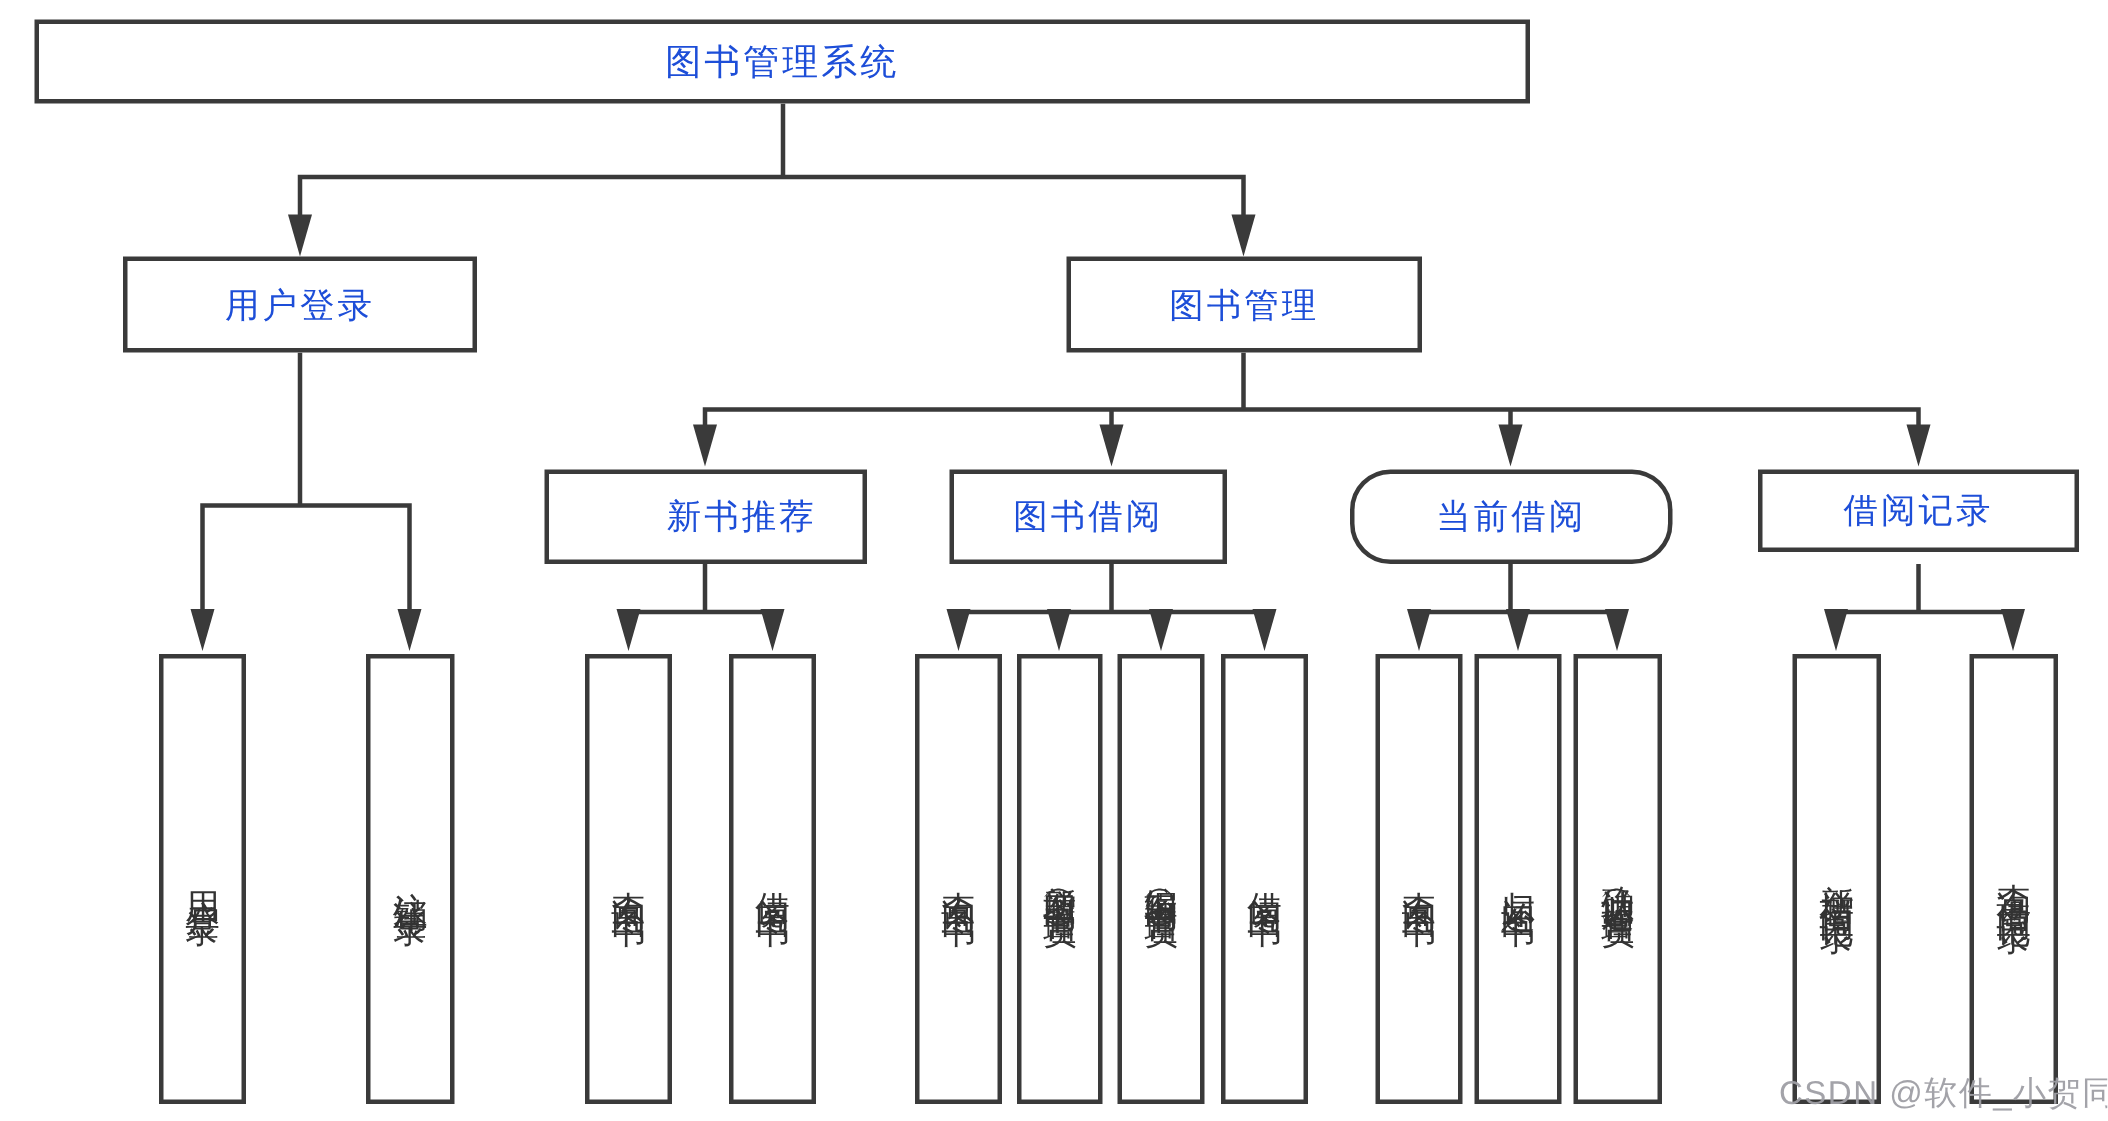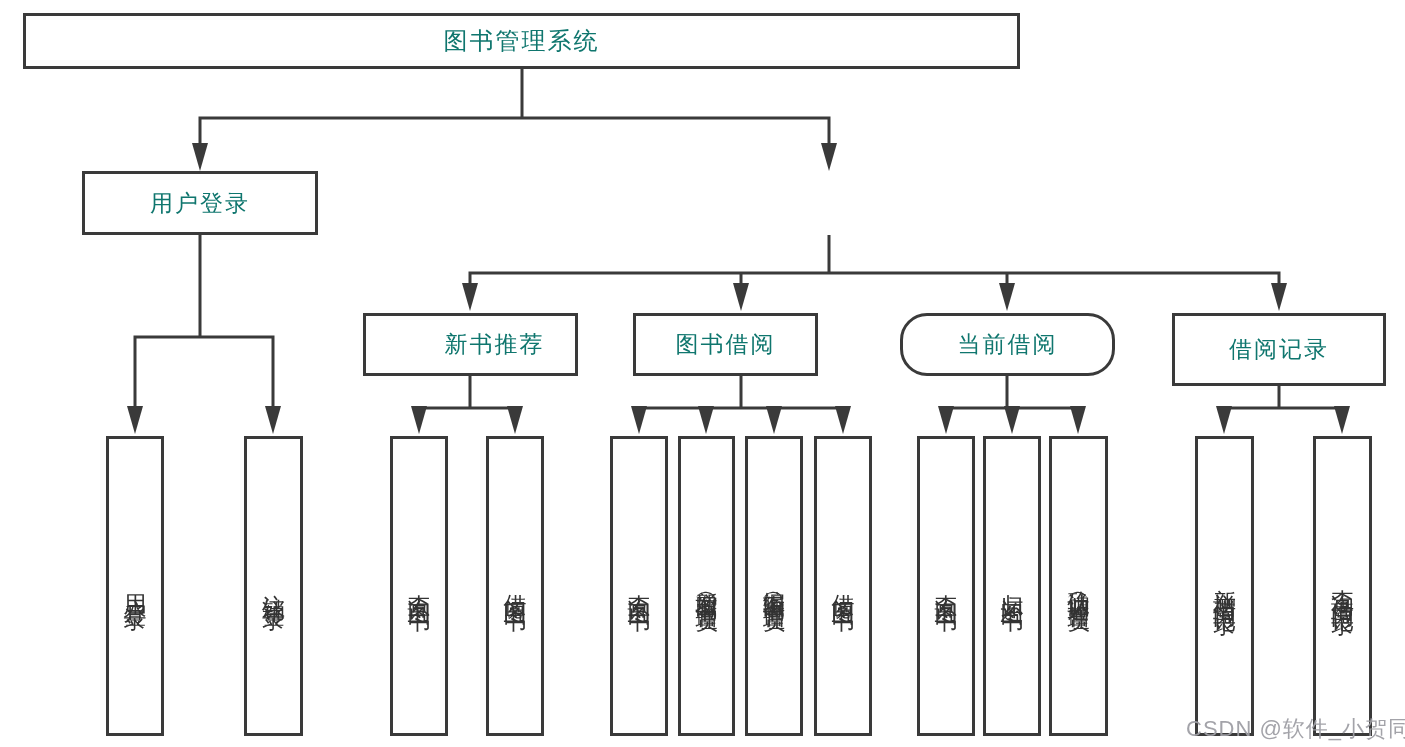--- a/index.html
+++ b/index.html
@@ -19,21 +19,21 @@
     background: #ffffff;
     border: 3px solid #3a3a3a;
     display: flex;
     align-items: center;
     justify-content: center;
   }
   .hlabel {
     font-size: 23px;
     letter-spacing: 2px;
     white-space: nowrap;
-    color: #0f766e;
+    color: #1d4ed8;
   }
   .root .hlabel { font-size: 24px; }
   .vnode { top: 436px; height: 300px; }
   .vlabel {
     writing-mode: vertical-rl;
     text-orientation: mixed;
     font-size: 23px;
     letter-spacing: 5px;
     line-height: 1;
     color: #333333;
@@ -105,31 +105,34 @@
     </g>
   </svg>
 
   <div class="node root" style="left:23px; top:13px; width:997px; height:56px;">
     <span class="hlabel">图书管理系统</span>
   </div>
 
   <div class="node" style="left:82px; top:171px; width:236px; height:64px;">
     <span class="hlabel">用户登录</span>
   </div>
+  <div class="node" style="left:711px; top:171px; width:237px; height:64px;">
+    <span class="hlabel">图书管理</span>
+  </div>
 
   <div class="node" style="left:363px; top:313px; width:215px; height:63px;padding-left:48px;">
     <span class="hlabel">新书推荐</span>
   </div>
   <div class="node" style="left:633px; top:313px; width:185px; height:63px;">
     <span class="hlabel">图书借阅</span>
   </div>
   <div class="node" style="left:900px; top:313px; width:215px; height:63px;border-radius:27px;">
     <span class="hlabel">当前借阅</span>
   </div>
-  <div class="node" style="left:1172px; top:313px; width:214px; height:73px;justify-content:center;">
+  <div class="node" style="left:1172px; top:313px; width:214px; height:55px;justify-content:center;">
     <span class="hlabel">借阅记录</span>
   </div>
 
   <div class="node vnode" style="left:106px; width:58px;">
     <span class="vlabel">用户登录</span>
   </div>
   <div class="node vnode" style="left:244px; width:59px;">
     <span class="vlabel">注销登录</span>
   </div>
 

